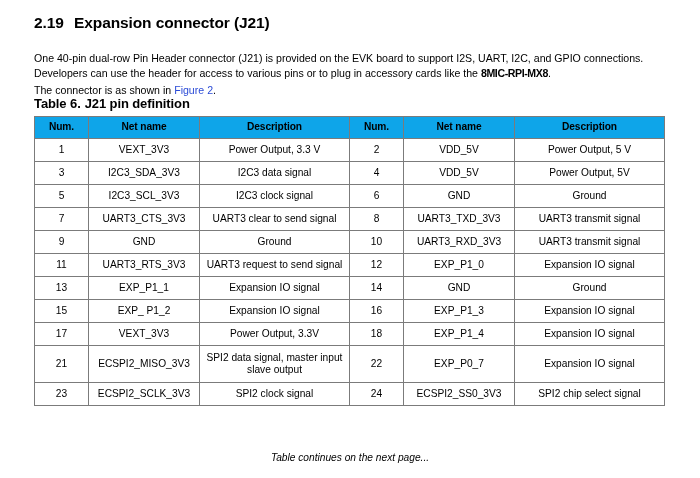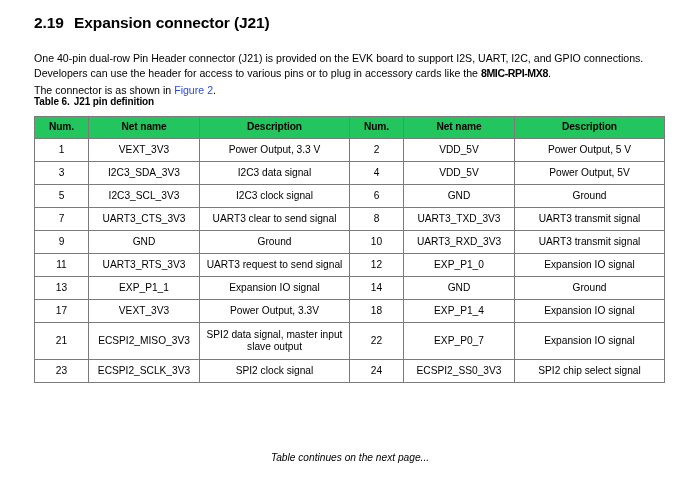--- a/index.html
+++ b/index.html
@@ -51,21 +51,21 @@
   #para-1 { top: 40px; }
   #para-2 { top: 72px; }
   .bold-term { font-weight: bold; letter-spacing: -0.4px; }
   .link { color: #2b4bd6; text-decoration: none; }
 
   
   .table-caption {
     position: absolute;
     left: 34px;
     top: 96px;
-    font-size: 10px;
+    font-size: 13px;
     font-weight: bold;
     letter-spacing: -0.1px;
     color: #000;
   }
   .table-caption .cap-num { margin-right: 4px; }
 
   
   .pin-table {
     position: absolute;
     left: 34px;
@@ -82,21 +82,21 @@
 
   .pin-table th,
   .pin-table td {
     border: 1px solid #7b7b7b;
     text-align: center;
     vertical-align: middle;
     padding: 0 2px;
     line-height: 12.5px;
   }
   .pin-table thead th {
-    background: #22c55e;
+    background: #0ea5e9;
     font-weight: bold;
     height: 21px;
     letter-spacing: -0.1px;
   }
   .pin-table tbody td {
     background: #ffffff;
     height: 22px;
   }
   .pin-table tbody tr.tall td {
     height: 36px;
@@ -205,20 +205,28 @@
         </tr>
         <tr>
           <td>13</td>
           <td>EXP_P1_1</td>
           <td>Expansion IO signal</td>
           <td>14</td>
           <td>GND</td>
           <td>Ground</td>
         </tr>
         <tr>
+          <td>15</td>
+          <td>EXP_ P1_2</td>
+          <td>Expansion IO signal</td>
+          <td>16</td>
+          <td>EXP_P1_3</td>
+          <td>Expansion IO signal</td>
+        </tr>
+        <tr>
           <td>17</td>
           <td>VEXT_3V3</td>
           <td>Power Output, 3.3V</td>
           <td>18</td>
           <td>EXP_P1_4</td>
           <td>Expansion IO signal</td>
         </tr>
         <tr class="tall">
           <td>21</td>
           <td>ECSPI2_MISO_3V3</td>

